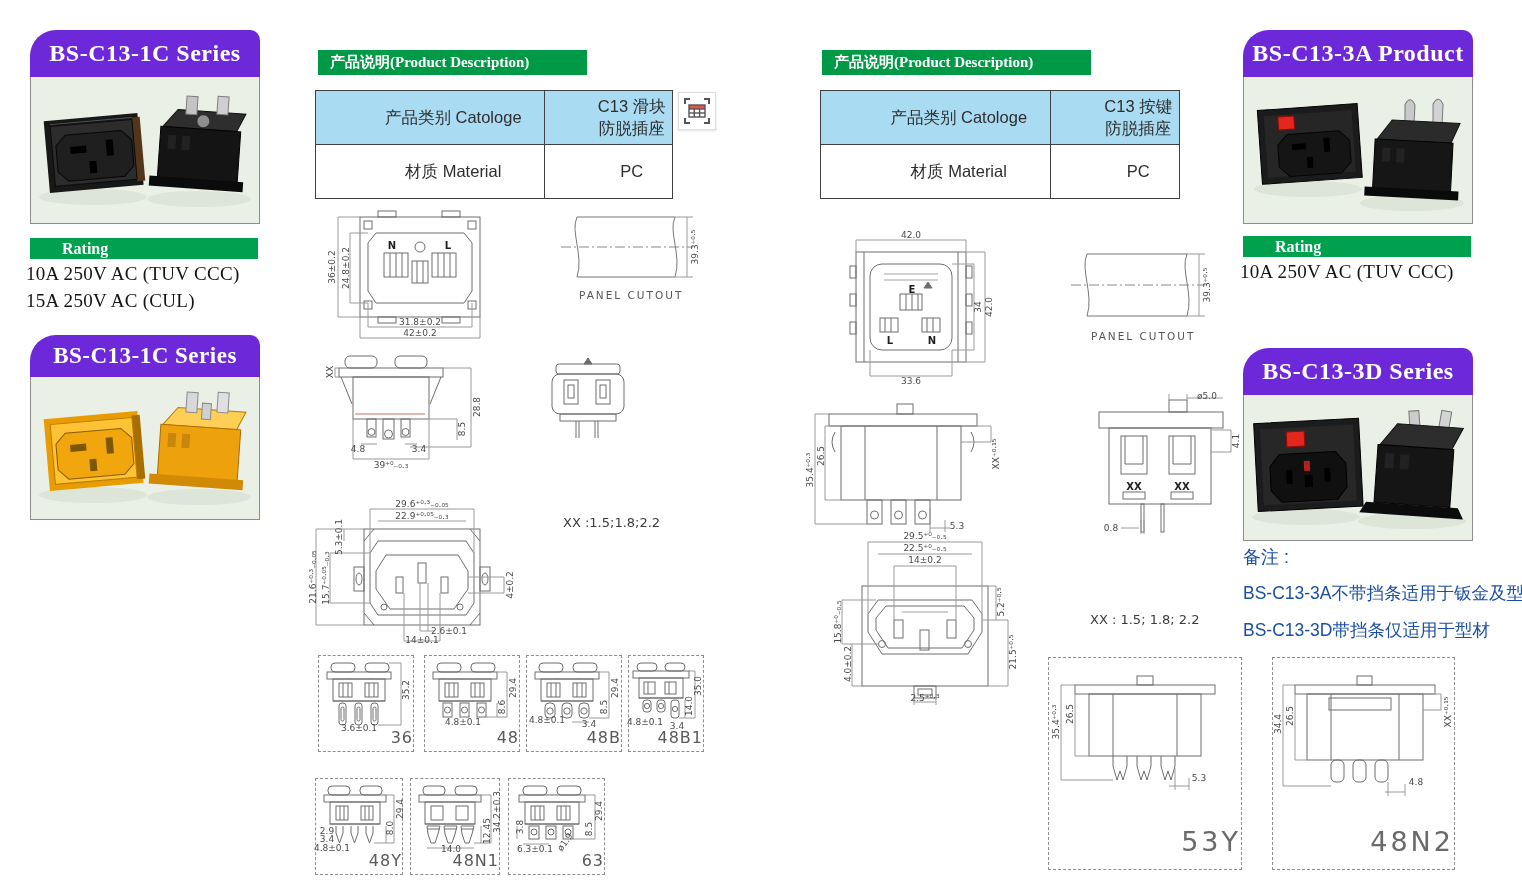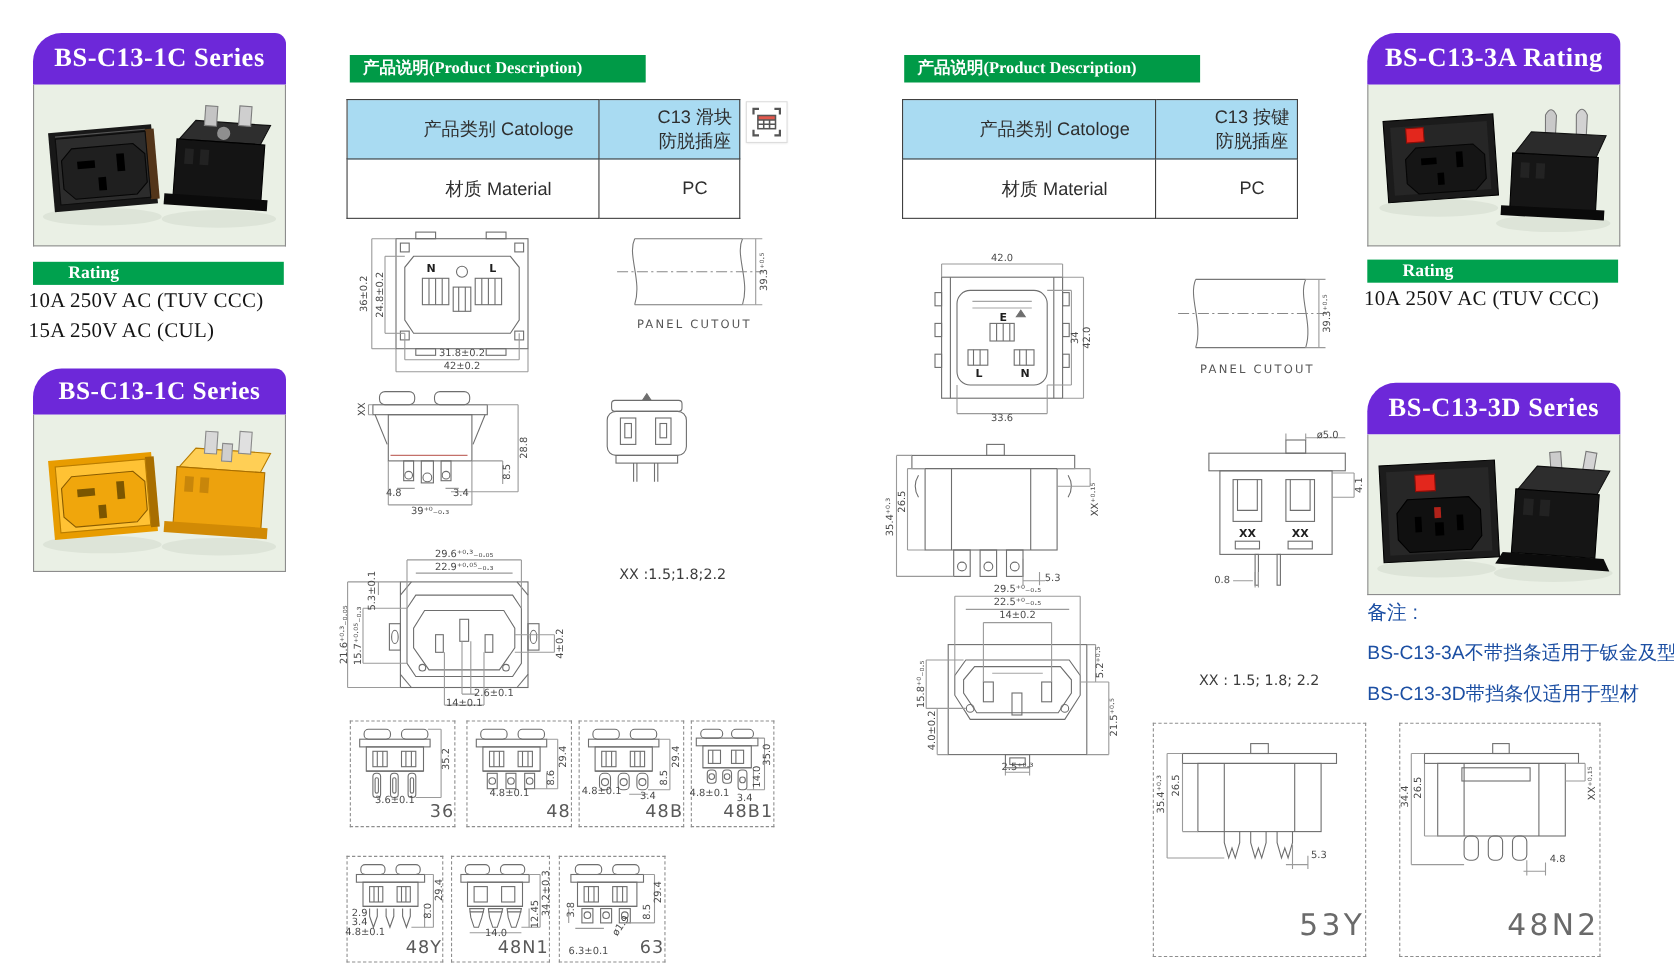--- a/index.html
+++ b/index.html
@@ -553,21 +553,21 @@
       <g stroke="#9a9a9a">
           <line x1="86" y1="13" x2="86" y2="57"></line>
           <line x1="76" y1="13" x2="86" y2="13"></line>
           <line x1="64" y1="57" x2="86" y2="57"></line>
           <line x1="8" y1="44" x2="8" y2="57"></line>
           <line x1="14" y1="62" x2="40" y2="62"></line>
         </g>
     </svg>
     <div class="vlabel">63</div>
   <span class="dim" style="left: 11px; top: 48px; transform: translate(-50%, -50%) rotate(-90deg);">3.8</span>
-      <span class="dim" style="left: 26px; top: 70px; transform: translate(-50%, -50%); margin-top: 16px;">6.3±0.1</span>
+      <span class="dim" style="left: 26px; top: 70px; transform: translate(-50%, -50%);">6.3±0.1</span>
       <span class="dim" style="left: 56px; top: 63px; transform: translate(-50%, -50%) rotate(-55deg);">ø1.9</span>
       <span class="dim" style="left: 80px; top: 50px; transform: translate(-50%, -50%) rotate(-90deg);">8.5</span>
       <span class="dim" style="left: 90px; top: 32px; transform: translate(-50%, -50%) rotate(-90deg);">29.4</span>
     </div>
 
   <div class="section-bar" style="left:822px;top:50px;width:269px;">产品说明(Product Description)</div>
 
   <table class="spec-table" style="left:820px;top:90px;width:360px;">
     <tbody>
         <tr class="hd">
@@ -767,21 +767,21 @@
       <span class="dim" style="left: 169px; top: 74px; transform: translate(-50%, -50%) rotate(-90deg);">5.2⁺⁰·⁵</span>
       <span class="dim" style="left: 181px; top: 124px; transform: translate(-50%, -50%) rotate(-90deg);">21.5⁺⁰·⁵</span>
       <span class="dim" style="left: 6px; top: 94px; transform: translate(-50%, -50%) rotate(-90deg);">15.8⁺⁰₋₀.₅</span>
       <span class="dim" style="left: 16px; top: 136px; transform: translate(-50%, -50%) rotate(-90deg);">4.0±0.2</span>
       <span class="dim" style="left: 93px; top: 170px; transform: translate(-50%, -50%);">2.5⁺⁰·³</span>
     </div>
 
   <div class="xx-note" style="left:1090px;top:612px;">XX : 1.5; 1.8; 2.2</div>
 
   <section class="panel" style="left:1243px;top:30px;width:230px;">
-    <div class="panel-head">BS-C13-3A Rating</div>
+    <div class="panel-head">BS-C13-3A Product</div>
     <div class="panel-photo" style="height:146px;">
       <svg width="228" height="145" viewBox="0 0 228 145">
         <ellipse cx="64" cy="112" rx="54" ry="8" fill="#dde4d8"></ellipse>
           <ellipse cx="168" cy="126" rx="52" ry="8" fill="#dde4d8"></ellipse>
         <g transform="rotate(-4 65 70)">
           <rect x="16" y="30" width="100" height="74" fill="#1b1b1b" stroke="#000"></rect>
           <rect x="22" y="36" width="88" height="62" fill="#262626"></rect>
           <rect x="36" y="38" width="16" height="13" fill="#e3271d" stroke="#8d0e08"></rect>
           <polygon points="44,56 96,56 106,66 106,88 96,98 44,98 34,88 34,66" fill="#151515" stroke="#050505"></polygon>
           <rect x="48" y="66" width="14" height="6" fill="#000"></rect>

